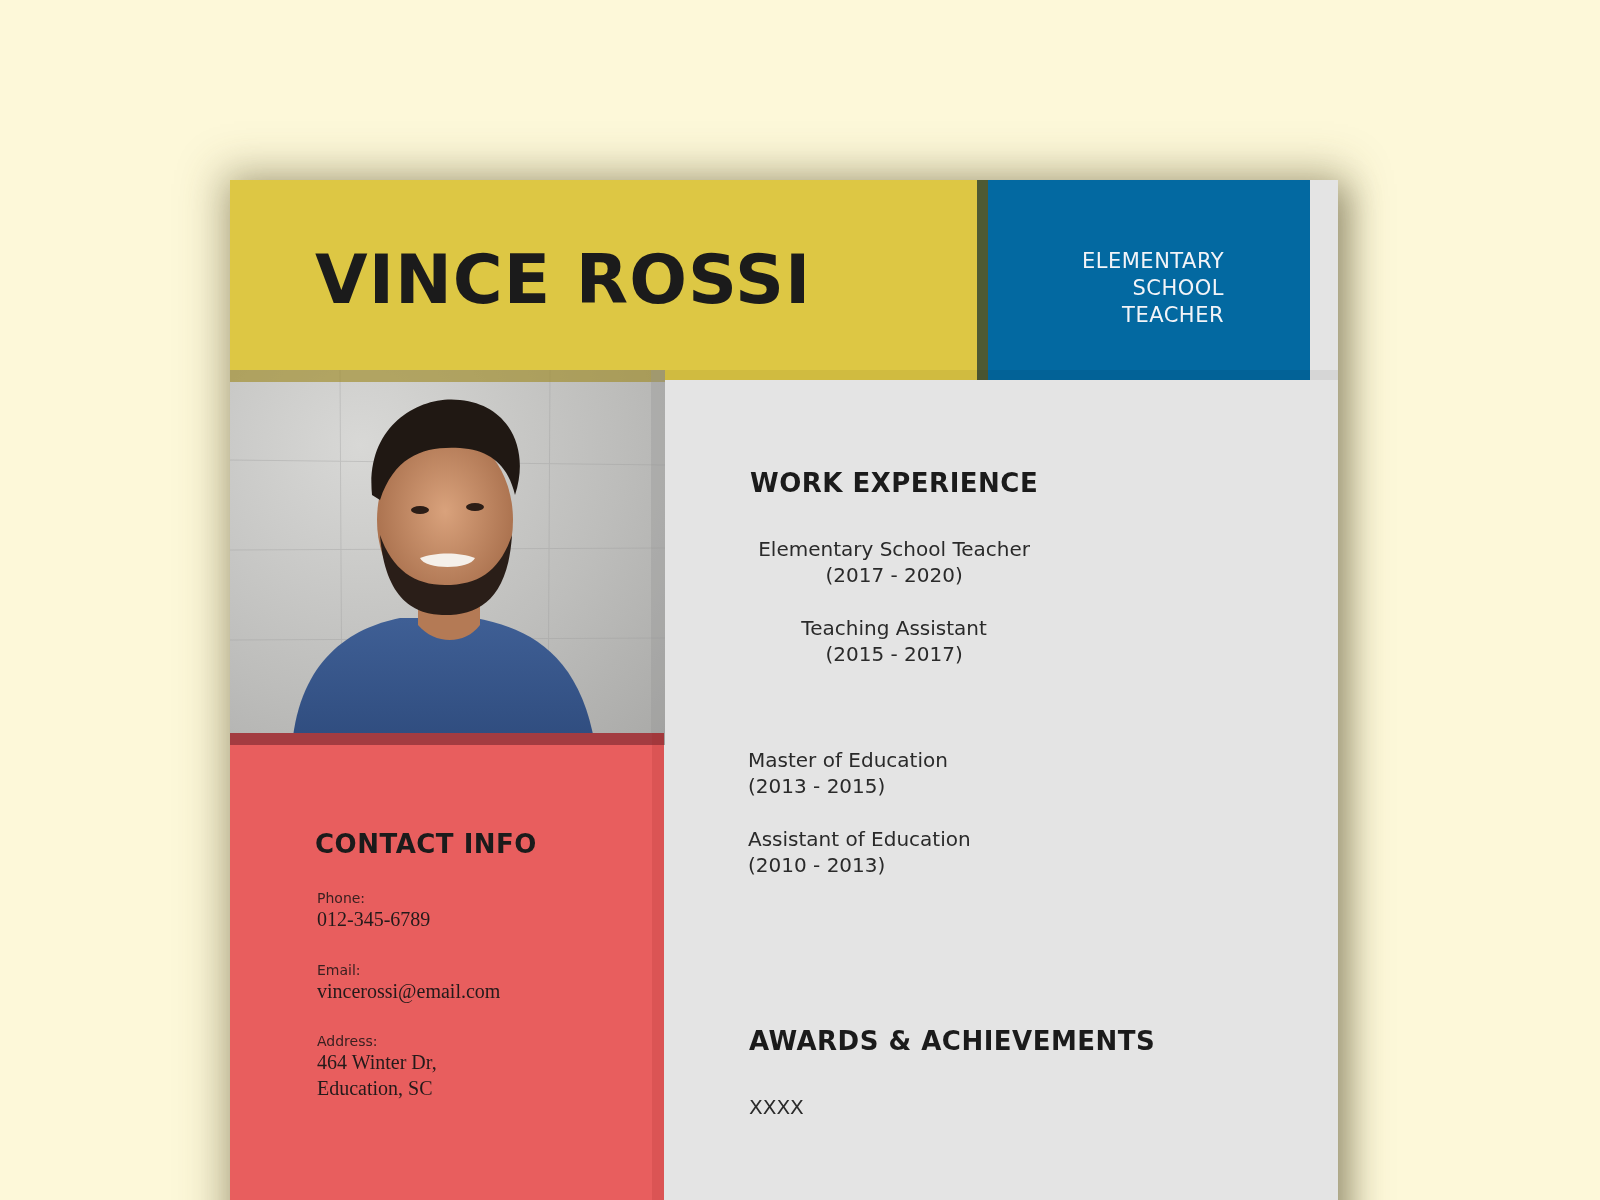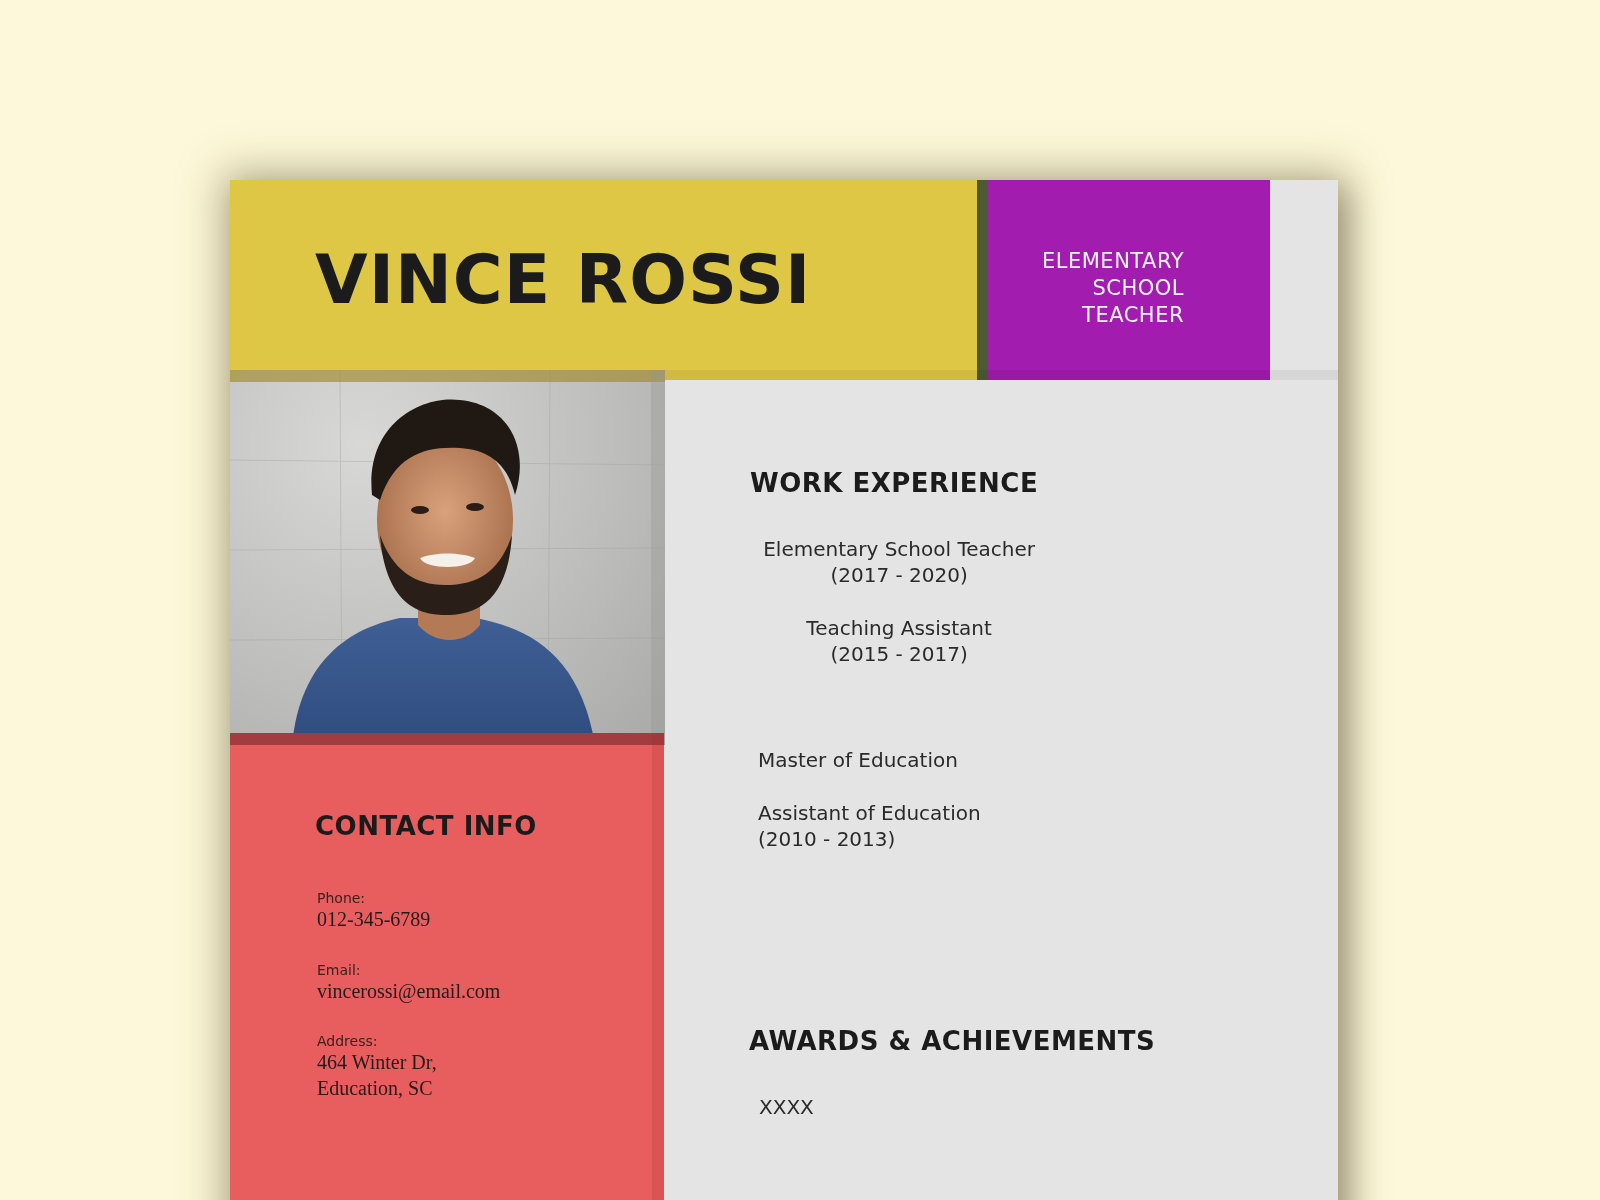--- a/index.html
+++ b/index.html
@@ -19,21 +19,22 @@
     position: absolute; left: 0; top: 0; width: 747px; height: 200px;
     background: #ddc744;
     padding-left: 8px;
   }
   .header-divider {
     position: absolute; left: 747px; top: 0; width: 11px; height: 200px;
     background: #4e5a33;
   }
   .header-blue {
     position: absolute; left: 758px; top: 0; width: 282px; height: 200px;
-    background: #a21caf;
+    background: #0369a1;
+    padding-left: 40px;
   }
   .header-shade {
     position: absolute; left: 0; top: 190px; width: 1108px; height: 10px;
     background: rgba(0,0,0,0.06);
   }
   .name {
     position: absolute; left: 85px; top: 60px;
     font-size: 68px; font-weight: 900; letter-spacing: 1px;
     color: #1b1b1b;
     font-family: "DejaVu Sans", sans-serif;
@@ -65,34 +66,34 @@
   }
   .red-block .edge {
     position: absolute; right: 0; top: 0; width: 12px; height: 100%;
     background: rgba(160,40,40,0.18);
   }
   .red-block .top-edge {
     position: absolute; left: 0; top: 0; width: 100%; height: 12px;
     background: rgba(80, 20, 30, 0.45);
   }
   .contact-heading {
-    position: absolute; left: 85px; top: 78px;
+    position: absolute; left: 85px; top: 96px;
     font-size: 26px; font-weight: 900; color: #1b1b1b;
     font-family: "DejaVu Sans", sans-serif; letter-spacing: 0.5px;
   }
   .contact-item { position: absolute; left: 87px; }
   .contact-label { font-size: 14px; color: #3a2020; font-family: "DejaVu Sans", sans-serif; }
   .contact-value { font-size: 20px; color: #231a1a; line-height: 26px; font-family: Liberation Serif, serif; }
   .section { position: absolute; left: 520px; }
   .section-heading {
     font-size: 26px; font-weight: 900; color: #1b1b1b;
     font-family: "DejaVu Sans", sans-serif; letter-spacing: 0.5px;
     margin-bottom: 38px;
   }
-  .entry { margin-bottom: 27px; margin-left: 10px; }
+  .entry { margin-bottom: 27px; }
   .entry div {
     font-size: 20px; line-height: 26px; color: #2a2a2a;
     font-family: "DejaVu Sans", sans-serif;
   }
 </style>
 </head>
 <body>
 
 <div class="page">
 
@@ -169,20 +170,21 @@
     </div>
     <div class="entry">
       <div>Teaching Assistant</div>
       <div>(2015 - 2017)</div>
     </div>
   </div>
 
   <div class="section" style="top:567px; left:518px;">
     <div class="entry">
       <div>Master of Education</div>
+      <div>(2013 - 2015)</div>
     </div>
     <div class="entry">
       <div>Assistant of Education</div>
       <div>(2010 - 2013)</div>
     </div>
   </div>
 
   <div class="section" style="top:846px; left:519px;">
     <div class="section-heading">AWARDS &amp; ACHIEVEMENTS</div>
     <div class="entry">

